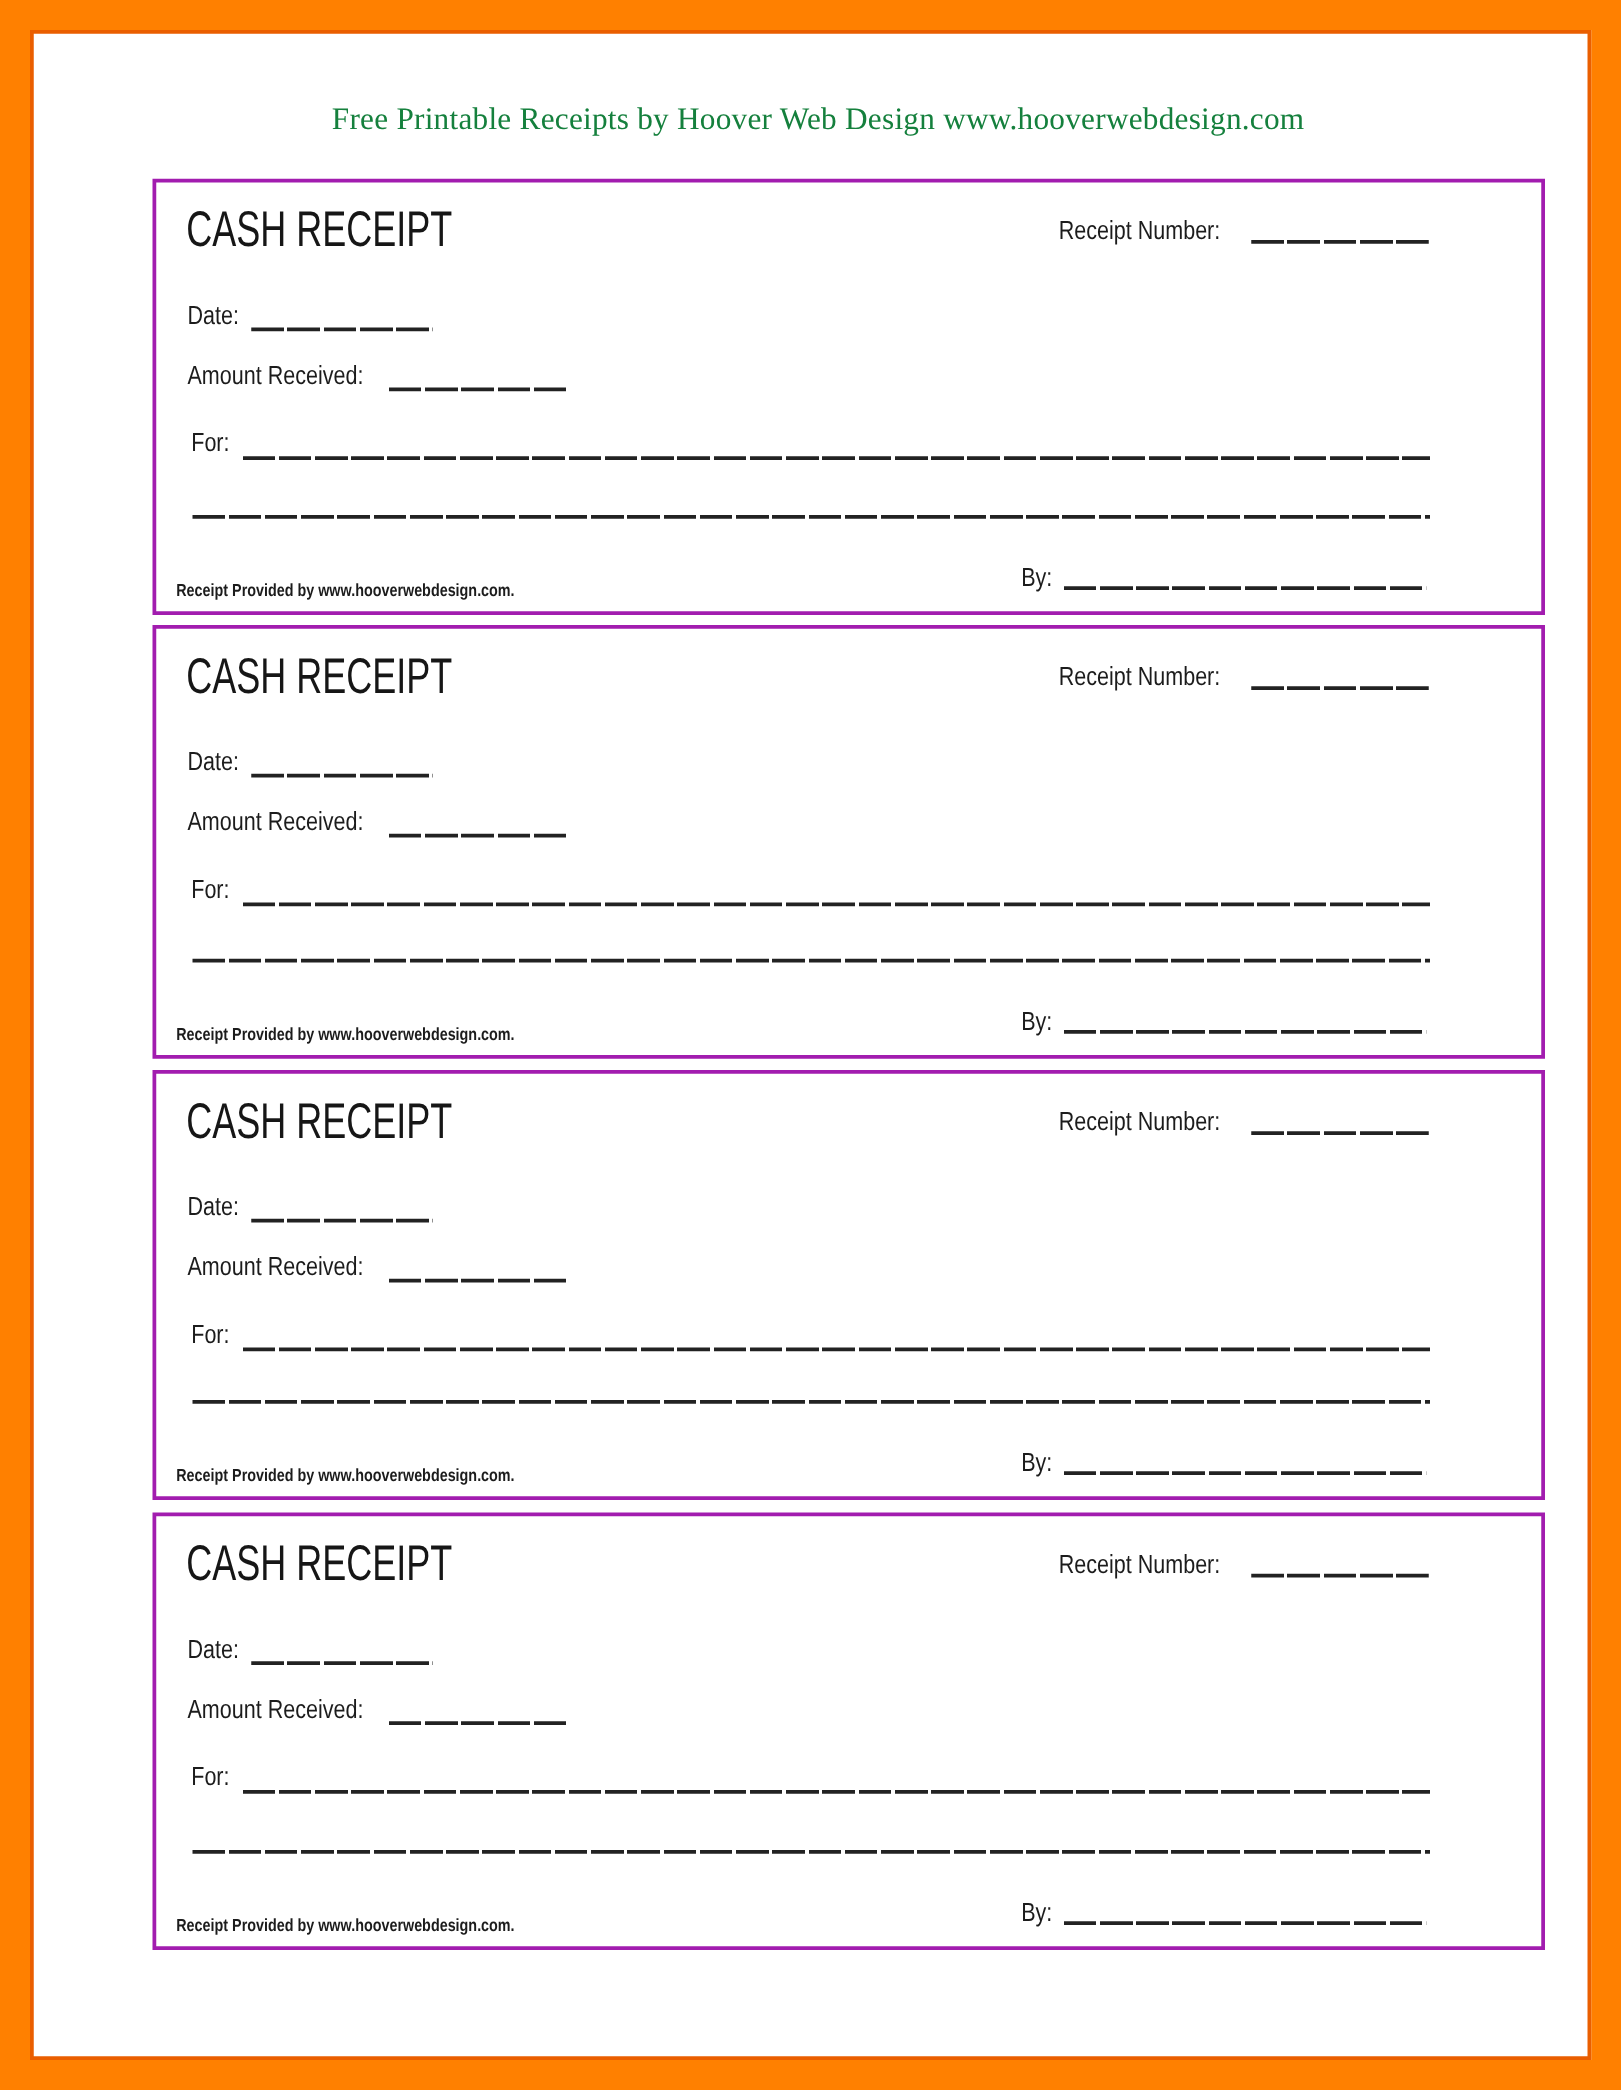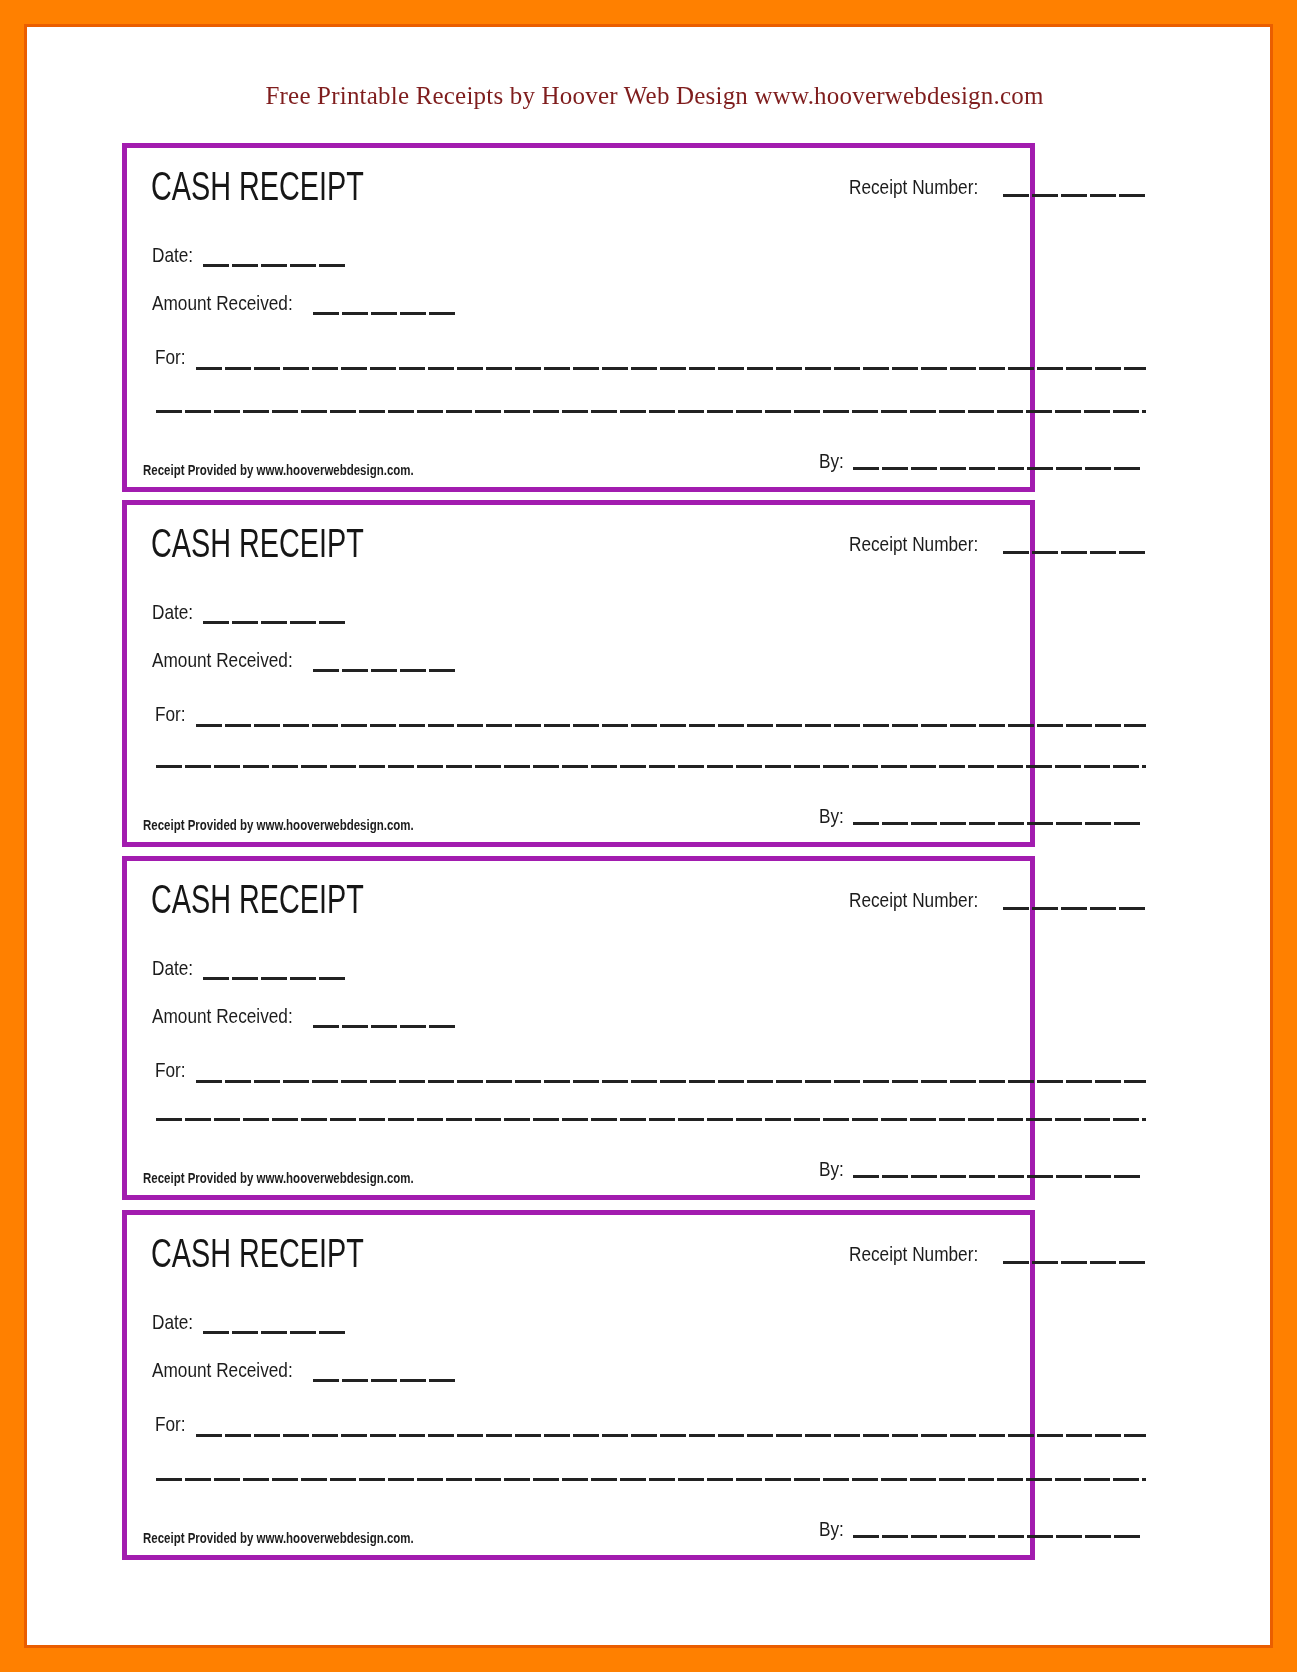--- a/index.html
+++ b/index.html
@@ -22,28 +22,28 @@
   .frame{position:absolute;inset:0;border:24px solid var(--frame-outer);pointer-events:none;z-index:5;}
   .frame-line{position:absolute;inset:24px;border:3px solid var(--frame-line);pointer-events:none;z-index:5;}
 
   
   .doc-title{
     position:absolute;left:0;right:0;top:82px;
     text-align:center;
     font-family:"Liberation Serif",serif;
     font-size:25px;font-weight:400;
     letter-spacing:.2px;
-    color:#7f1d1d;
+    color:#15803d;
     margin-left:12px;
   }
 
   
   .receipt{
-    position:absolute;left:122px;width:913px;
-    border:5px solid #a21caf;
+    position:absolute;left:122px;width:1114px;
+    border:3px solid #a21caf;
     background:var(--paper);
   }
   .receipt:nth-of-type(1){top:143px;height:349px;}
   .receipt:nth-of-type(2){top:500px;height:347px;}
   .receipt:nth-of-type(3){top:856px;height:344px;}
   .receipt:nth-of-type(4){top:1210px;height:350px;}
 
   .r-title{
     position:absolute;left:24px;top:16px;
     font-size:40px;font-weight:400;line-height:1.1;

